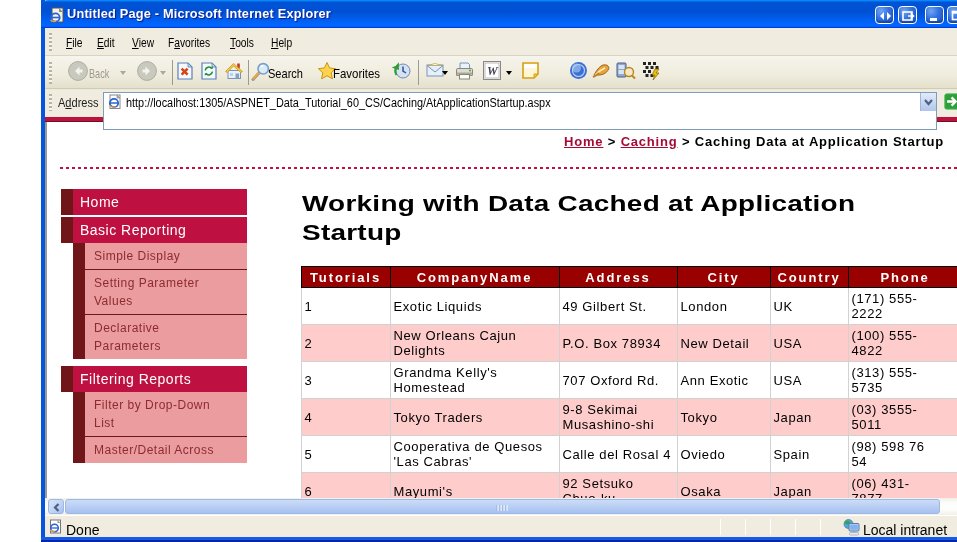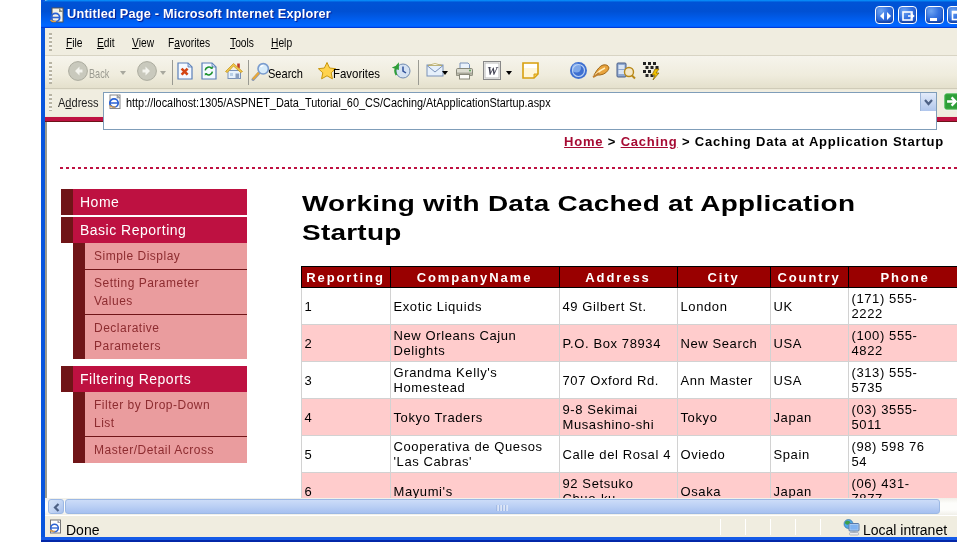--- a/index.html
+++ b/index.html
@@ -326,48 +326,48 @@
       <colgroup>
         <col style="width:89px">
           <col style="width:169px">
           <col style="width:118px">
           <col style="width:93px">
           <col style="width:78px">
           <col style="width:114px">
       </colgroup>
       <tbody>
           <tr>
-        <th>Reporting</th>
+        <th>Tutorials</th>
             <th>CompanyName</th>
             <th>Address</th>
             <th>City</th>
             <th>Country</th>
             <th>Phone</th>
       </tr>
       <tr>
         <td>1</td>
             <td>Exotic Liquids</td>
             <td>49 Gilbert St.</td>
             <td>London</td>
             <td>UK</td>
             <td>(171) 555-<br>2222</td>
       </tr>
       <tr class="alt">
         <td>2</td>
             <td>New Orleans Cajun<br>Delights</td>
             <td>P.O. Box 78934</td>
-            <td>New Search</td>
+            <td>New Detail</td>
             <td>USA</td>
             <td>(100) 555-<br>4822</td>
       </tr>
       <tr>
         <td>3</td>
             <td>Grandma Kelly's<br>Homestead</td>
             <td>707 Oxford Rd.</td>
-            <td>Ann Master</td>
+            <td>Ann Exotic</td>
             <td>USA</td>
             <td>(313) 555-<br>5735</td>
       </tr>
       <tr class="alt">
         <td>4</td>
             <td>Tokyo Traders</td>
             <td>9-8 Sekimai<br>Musashino-shi</td>
             <td>Tokyo</td>
             <td>Japan</td>
             <td>(03) 3555-<br>5011</td>

